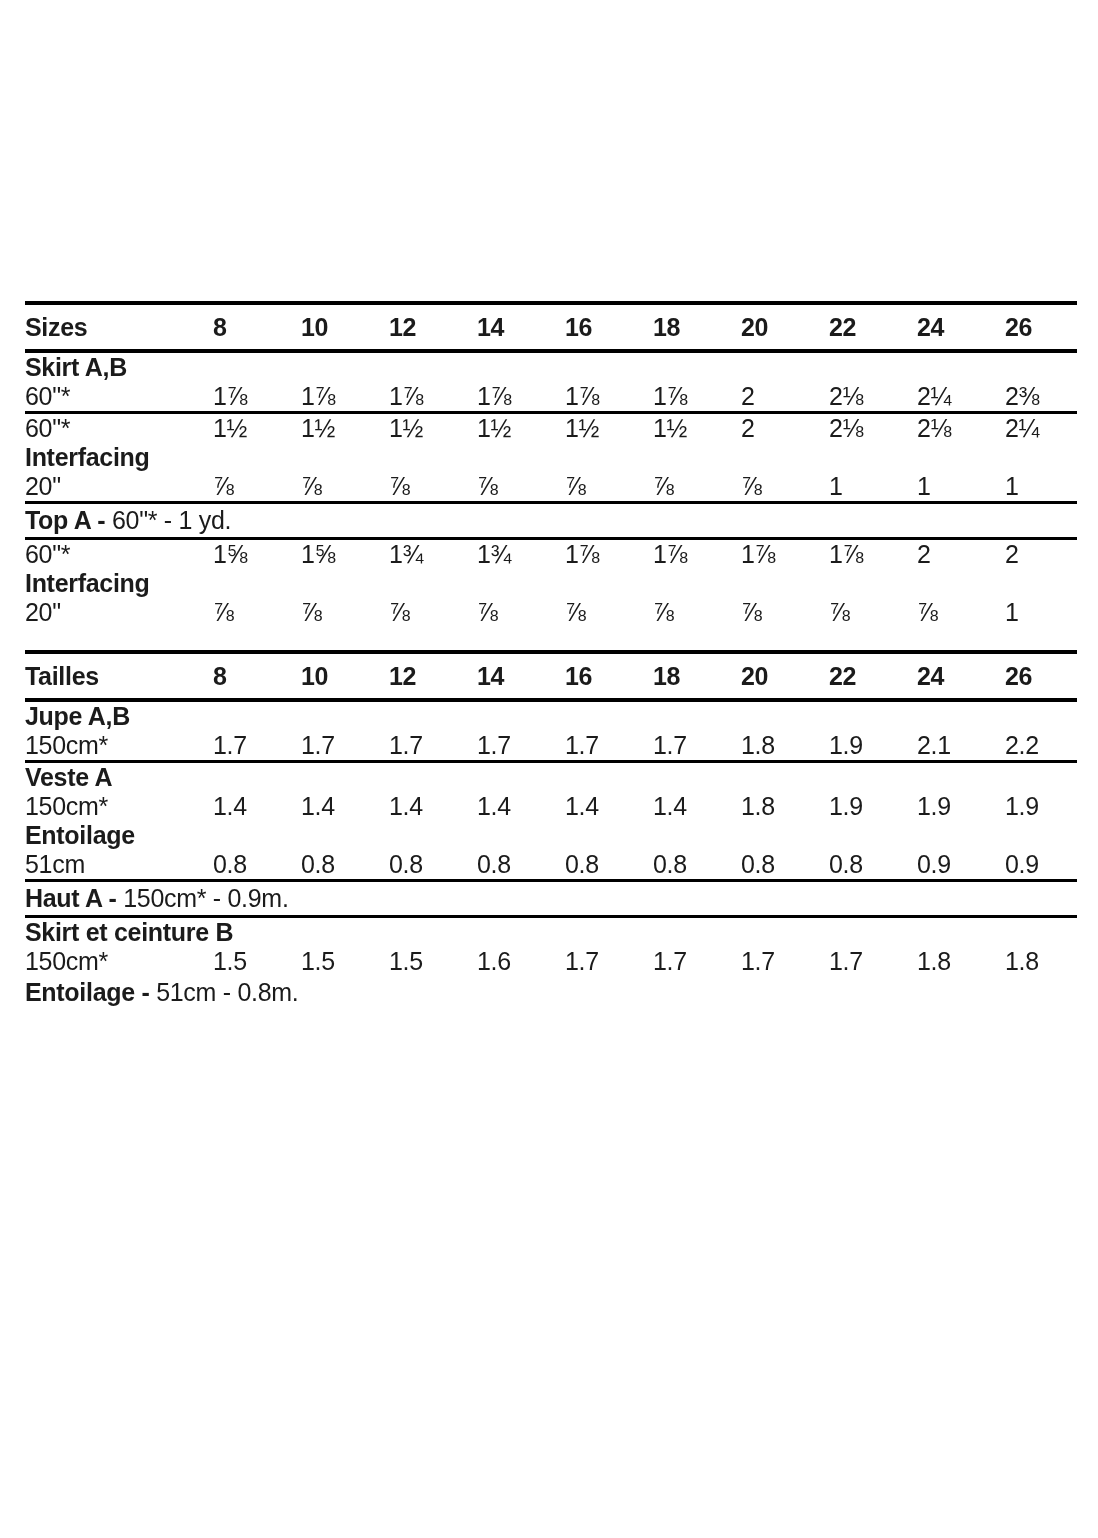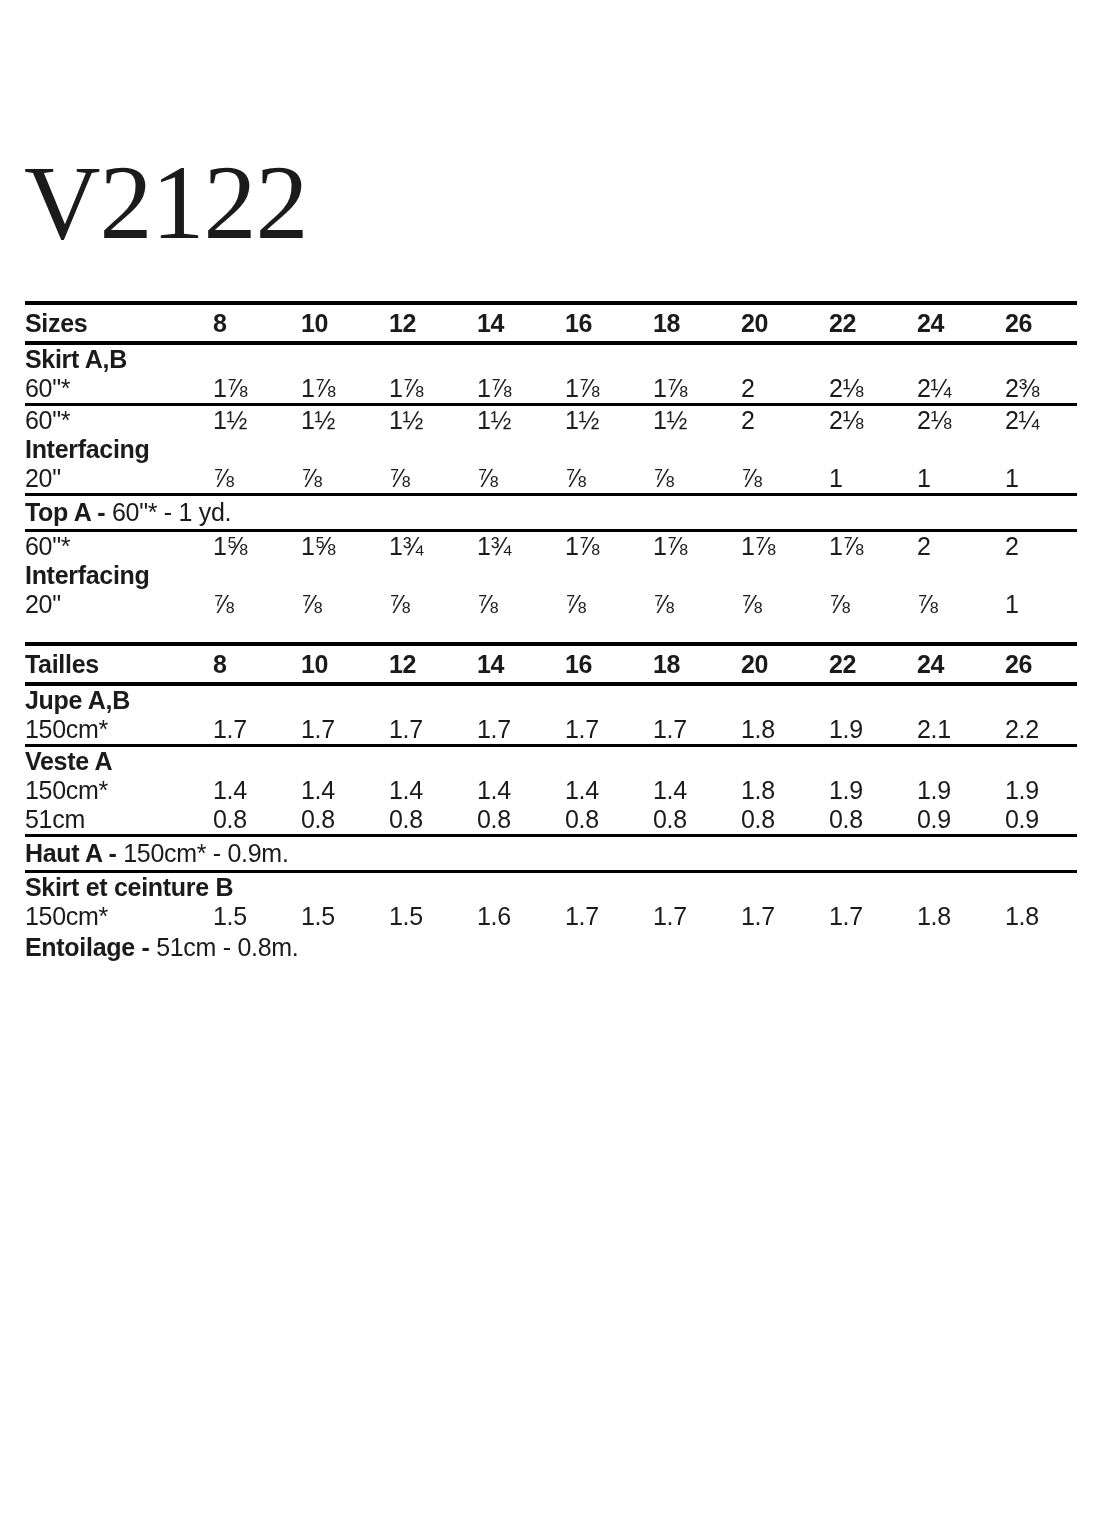--- a/index.html
+++ b/index.html
@@ -16,36 +16,35 @@
     font-family: "Liberation Serif", "DejaVu Serif", serif;
     font-weight: 400; font-size: 106px; line-height: 1;
     letter-spacing: -1px; color: #1b1b1b; margin: 0;
   }
   .table { position: absolute; left: 25px; top: 301px; width: 1052px; }
   .row {
     display: flex; align-items: center;
     height: 29px; font-size: 25px; letter-spacing: -0.3px;
     white-space: nowrap; color: #1b1b1b;
   }
-  .row.hdr  { height: 36px; }
+  .row.hdr  { height: 44px; }
   .row.note { height: 33px; }
   .lab  { width: 188px; flex: 0 0 188px; }
   .lab.wide { width: auto; flex: 0 0 auto; }
   .cell { width: 88px; flex: 0 0 88px; }
   .b    { font-weight: bold; }
   .rule { background: #000; width: 100%; }
   .rule.thick { height: 4px; }
   .rule.thin  { height: 3px; }
   .spacer { height: 23px; }
 </style>
 </head>
 <body>
 
 <div class="sheet">
-  <h1 class="title">V2122</h1>
   <div class="table" id="yardage-table">
       <div class="rule thick"></div>
       <div class="row hdr">
         <div class="lab b">Sizes</div>
         <div class="cell b">8</div>
         <div class="cell b">10</div>
         <div class="cell b">12</div>
         <div class="cell b">14</div>
         <div class="cell b">16</div>
         <div class="cell b">18</div>
@@ -178,20 +177,23 @@
         <div class="cell">1.4</div>
         <div class="cell">1.4</div>
         <div class="cell">1.4</div>
         <div class="cell">1.4</div>
         <div class="cell">1.8</div>
         <div class="cell">1.9</div>
         <div class="cell">1.9</div>
         <div class="cell">1.9</div>
       </div>
       <div class="row">
+        <div class="lab wide b">Entoilage</div>
+      </div>
+      <div class="row">
         <div class="lab">51cm</div>
         <div class="cell">0.8</div>
         <div class="cell">0.8</div>
         <div class="cell">0.8</div>
         <div class="cell">0.8</div>
         <div class="cell">0.8</div>
         <div class="cell">0.8</div>
         <div class="cell">0.8</div>
         <div class="cell">0.8</div>
         <div class="cell">0.9</div>

